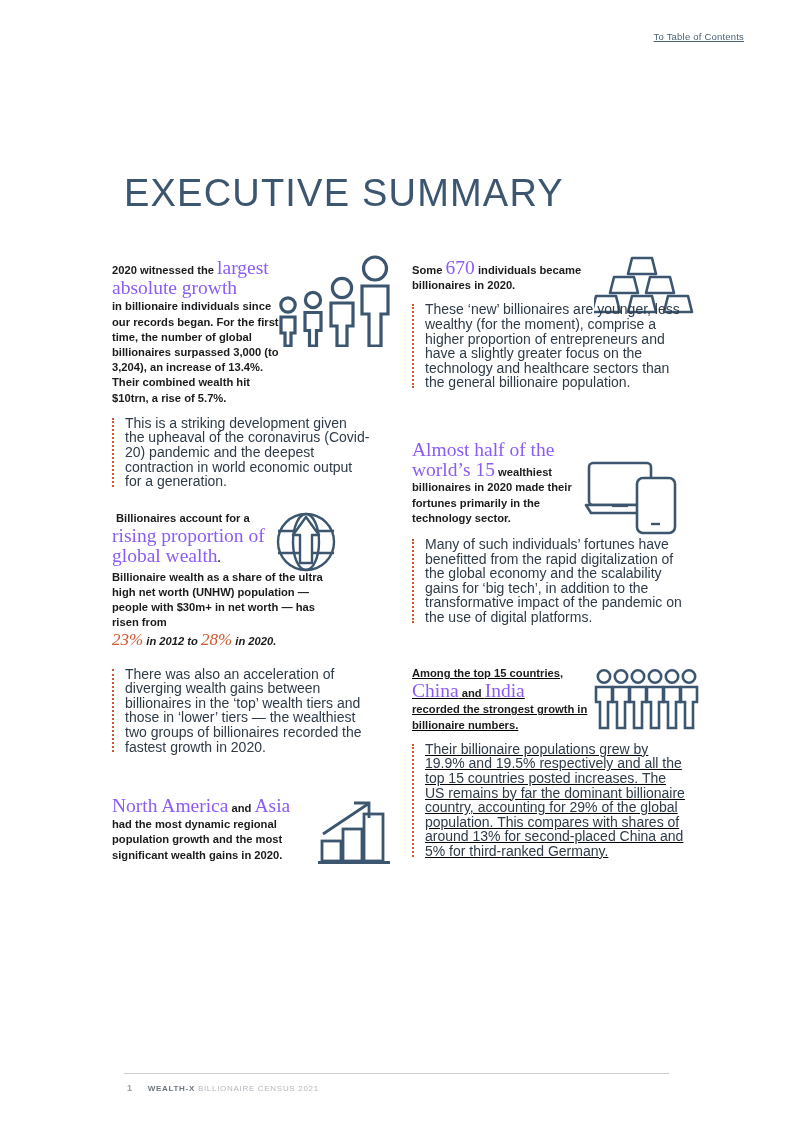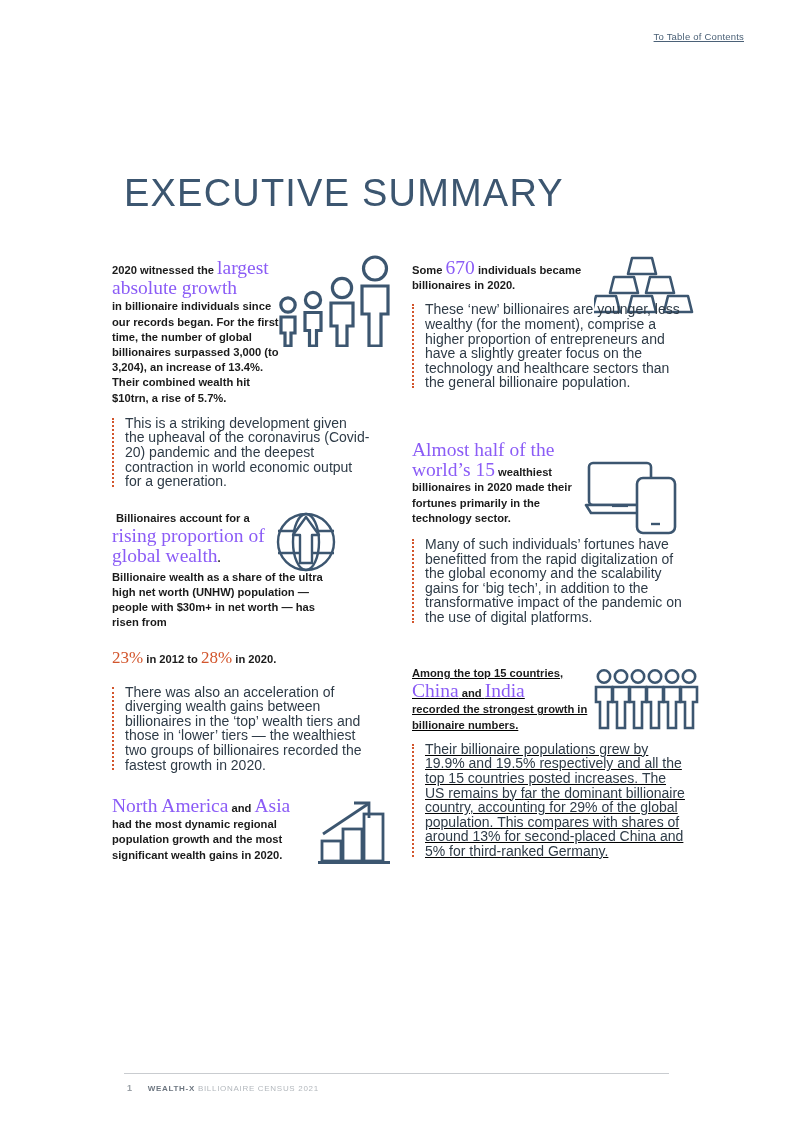--- a/index.html
+++ b/index.html
@@ -186,21 +186,21 @@
           <path d="M35 10 L22 28 h7 v28 h12 v-28 h7 z" fill="#ffffff" stroke="#3c5670" stroke-width="2.4" stroke-linejoin="round"></path>
         </svg>
       </div>
       <p class="lead" style="width:160px; padding-left:4px;">
         <span>Billionaires account for a </span>
       </p>
       <p class="lead" style="width:175px; margin-top:0px;">
         <span class="ser">rising proportion of global wealth</span><span class="blk">.</span>
       </p>
       <p class="lead" style="width:228px; margin-top:3px;">Billionaire wealth as a share of the ultra high net worth (UNHW) population — people with $30m+ in net worth — has risen from </p>
-      <p class="lead" style="margin-top:20px;">
+      <p class="lead" style="margin-top:2px;font-style:italic;">
         <span class="ser-sm">23%</span><span> in 2012 to </span><span class="ser-sm">28%</span><span> in 2020.</span>
       </p>
       <div class="note" style="width:242px; margin-top:17px;">There was also an acceleration of diverging wealth gains between billionaires in the ‘top’ wealth tiers and those in ‘lower’ tiers — the wealthiest two groups of billionaires recorded the fastest growth in 2020.</div>
     </div>
 
     <div class="block" style="height:160px; margin-top:30px;">
       <div class="icon-abs" style="left:206px; top:0px;">
         <svg width="72" height="72" viewBox="0 0 72 72" fill="none" xmlns="http://www.w3.org/2000/svg">
           <g stroke="#3c5670" stroke-width="2.8" fill="none">
             <rect x="4" y="45" width="19" height="20"></rect>

